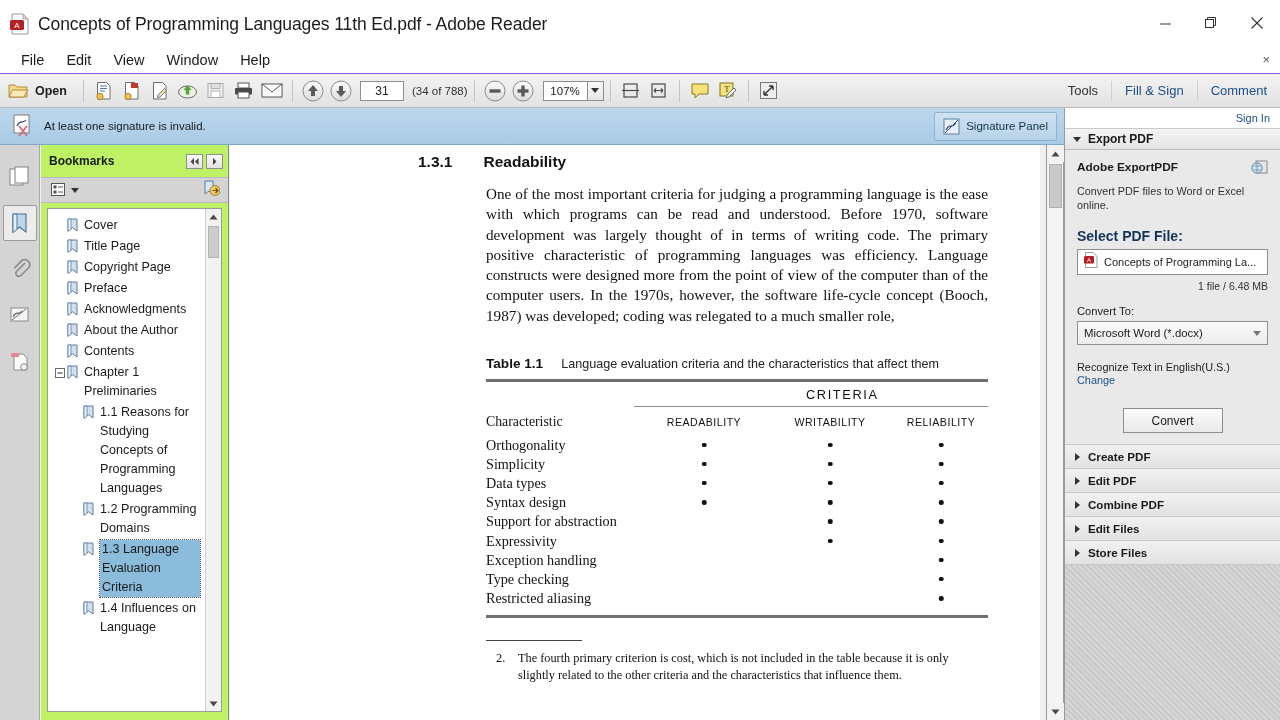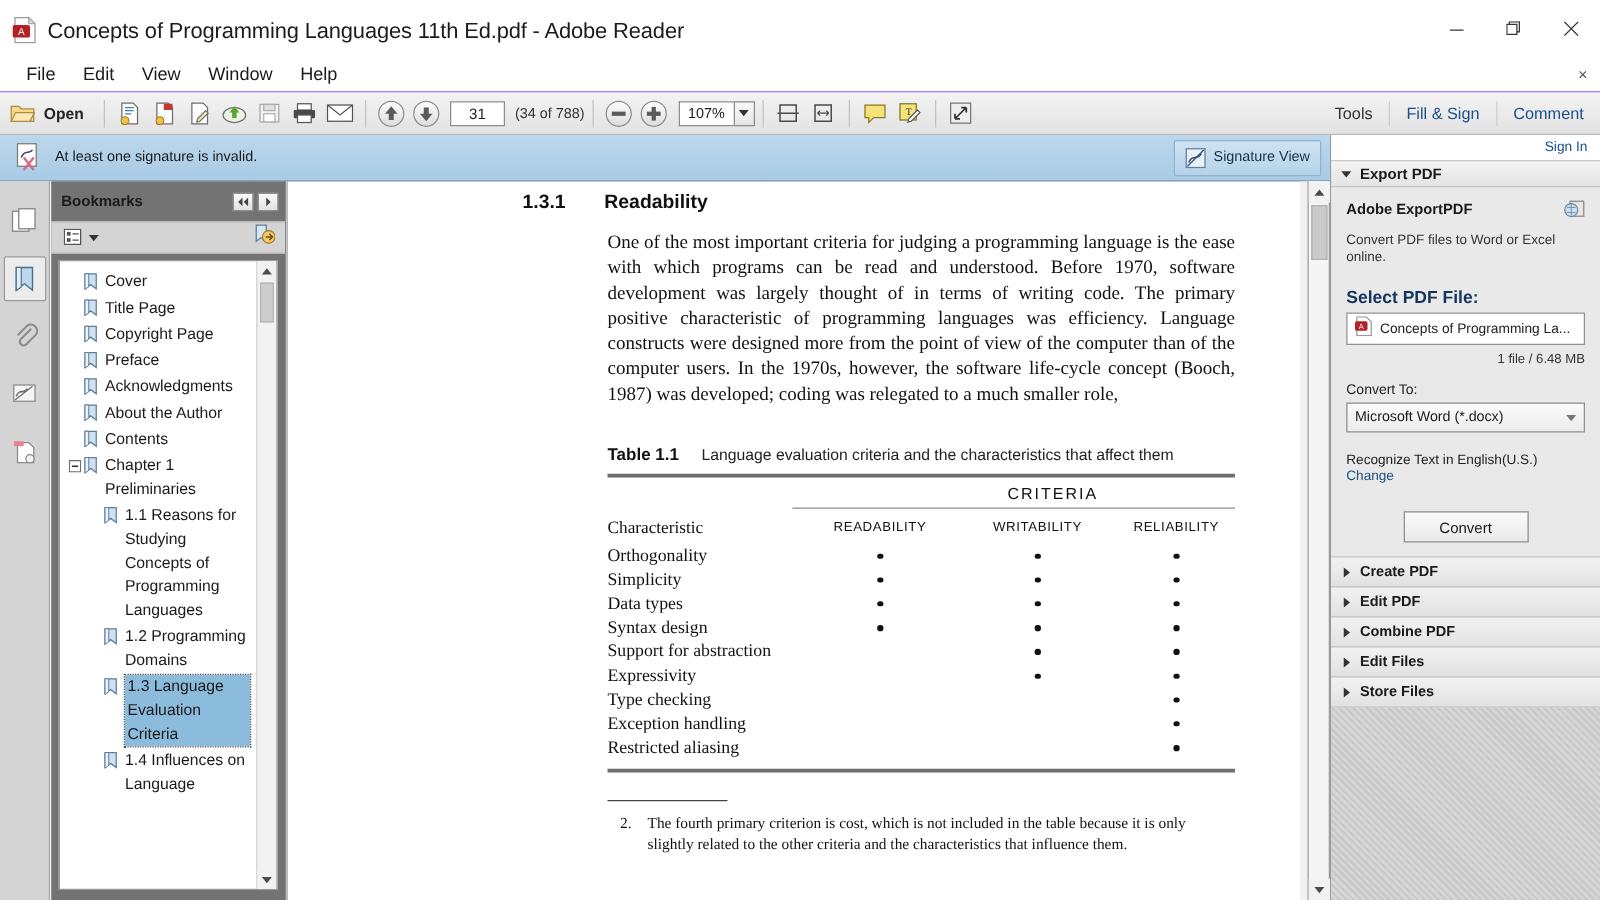--- a/index.html
+++ b/index.html
@@ -86,21 +86,21 @@
     position:absolute; left:0; top:145px; width:40px; height:575px;
     background:#d4d4d4; border-right:1px solid #a9a9a9;
     display:flex; flex-direction:column; align-items:center; padding-top:14px; gap:10px;
   }
   .rail-btn { width:34px; height:36px; display:flex; align-items:center; justify-content:center; border-radius:2px;}
   .rail-btn.active { background:#ececec; border:1px solid #9b9b9b; }
 
   
   .bmpanel {
     position:absolute; left:41px; top:145px; width:188px; height:575px;
-    background:#737373; display:flex; flex-direction:column;
+    background:#bef264; display:flex; flex-direction:column;
     border-right:1px solid #8a8a8a;
   }
   .bm-head { height:32px; display:flex; align-items:center; padding:0 5px 0 8px; }
   .bm-title { font-size:12px; color:#1a1a1a; font-weight:bold; }
   .bm-navbtns { margin-left:auto; display:flex; gap:3px; }
   .bm-nav {
     width:17px; height:15px; border:1px solid #8f8f8f; background:linear-gradient(to bottom,#fbfbfb,#e2e2e2);
     display:flex; align-items:center; justify-content:center;
   }
   .bm-tools {
@@ -479,21 +479,21 @@
         <path d="M7 12 l8 10 M15 12 l-8 10" stroke="#d86a84" stroke-width="2" fill="none"></path>
       </svg>
     </span>
     <span class="sig-text">At least one signature is invalid.</span>
     <div class="sig-panel-btn">
       <svg width="17" height="17" viewBox="0 0 17 17">
         <rect x="1" y="1" width="15" height="15" fill="#e9f1f8" stroke="#5d7f9c" stroke-width="1"></rect>
         <path d="M3 12 c3 -7 6 -1 10 -7" fill="none" stroke="#32527a" stroke-width="1.3"></path>
         <line x1="2" y1="15" x2="15" y2="2" stroke="#32527a" stroke-width="1"></line>
       </svg>
-      <span class="lbl">Signature View</span>
+      <span class="lbl">Signature Panel</span>
     </div>
   </div>
 
   <div class="rail">
     <div class="rail-btn">
       <svg width="22" height="22" viewBox="0 0 22 22">
         <rect x="1" y="3" width="13" height="16" fill="#fff" stroke="#8a8a8a" stroke-width="1.1"></rect>
         <rect x="6" y="1" width="13" height="16" fill="#fff" stroke="#8a8a8a" stroke-width="1.1"></rect>
       </svg>
     </div>
@@ -779,25 +779,25 @@
             <span class="rlabel">Support for abstraction</span>
             <span class="dot" style="left:344px;"></span>
             <span class="dot" style="left:455px;"></span>
           </div>
           <div class="trow">
             <span class="rlabel">Expressivity</span>
             <span class="dot" style="left:344px;"></span>
             <span class="dot" style="left:455px;"></span>
           </div>
           <div class="trow">
+            <span class="rlabel">Exception handling</span>
+            <span class="dot" style="left:455px;"></span>
+          </div>
+          <div class="trow">
             <span class="rlabel">Type checking</span>
-            <span class="dot" style="left:455px;"></span>
-          </div>
-          <div class="trow">
-            <span class="rlabel">Exception handling</span>
             <span class="dot" style="left:455px;"></span>
           </div>
           <div class="trow">
             <span class="rlabel">Restricted aliasing</span>
             <span class="dot" style="left:455px;"></span>
           </div>
 
           <div class="rule-bot"></div>
         </div>
 

